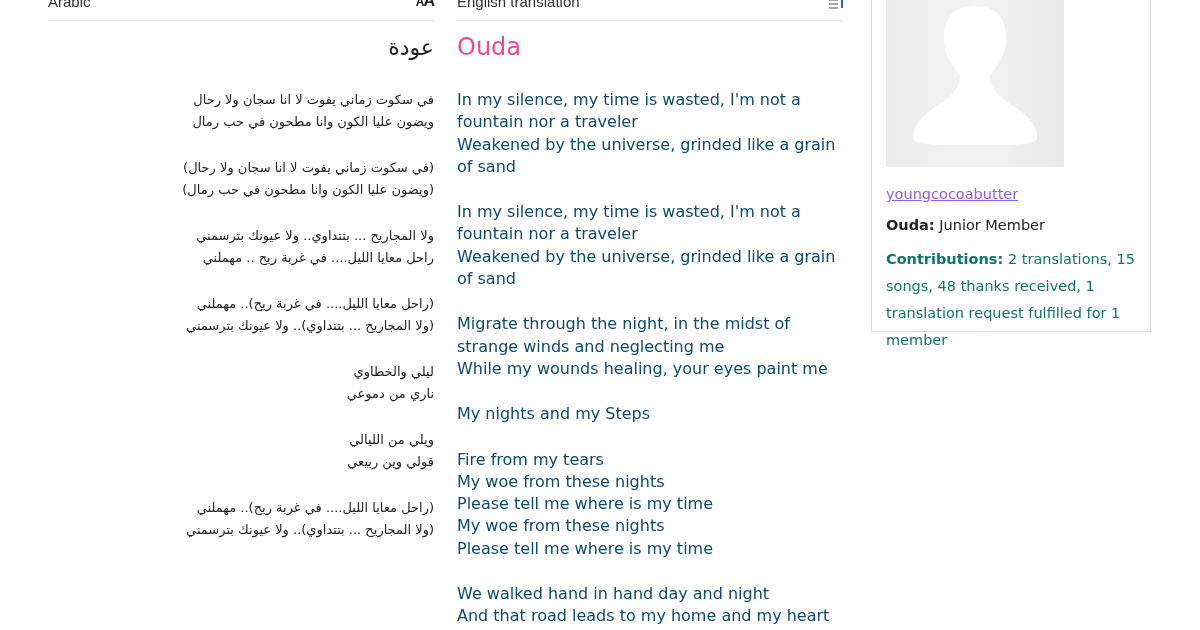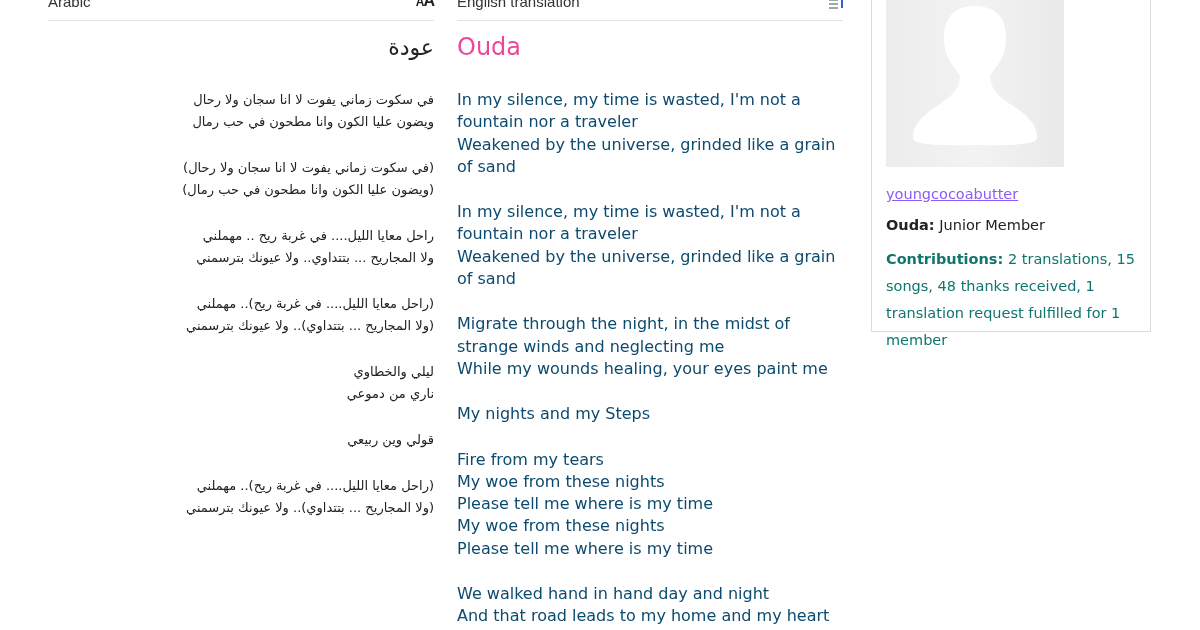--- a/index.html
+++ b/index.html
@@ -172,32 +172,33 @@
 
     <div class="ar-stanza first">
       <div>في سكوت زماني يفوت لا انا سجان ولا رحال</div>
       <div>ويضون عليا الكون وانا مطحون في حب رمال</div>
     </div>
     <div class="ar-stanza">
       <div>(في سكوت زماني يفوت لا انا سجان ولا رحال)</div>
       <div>(ويضون عليا الكون وانا مطحون في حب رمال)</div>
     </div>
     <div class="ar-stanza">
+      <div>ولا المجاريح ... بتتداوي.. ولا عيونك بترسمني</div>
       <div>راحل معايا الليل.... في غربة ريح .. مهملني</div>
-      <div>ولا المجاريح ... بتتداوي.. ولا عيونك بترسمني</div>
     </div>
     <div class="ar-stanza">
       <div>(راحل معايا الليل.... في غربة ريح).. مهملني</div>
       <div>(ولا المجاريح ... بتتداوي).. ولا عيونك بترسمني</div>
     </div>
     <div class="ar-stanza">
       <div>ليلي والخطاوي</div>
       <div>ناري من دموعي</div>
     </div>
     <div class="ar-stanza">
+      <div>ويلي من الليالي</div>
       <div>قولي وين ربيعي</div>
     </div>
     <div class="ar-stanza">
       <div>(راحل معايا الليل.... في غربة ريح).. مهملني</div>
       <div>(ولا المجاريح ... بتتداوي).. ولا عيونك بترسمني</div>
     </div>
   </div>
 
   <div class="col-en">
     <div class="col-header">

